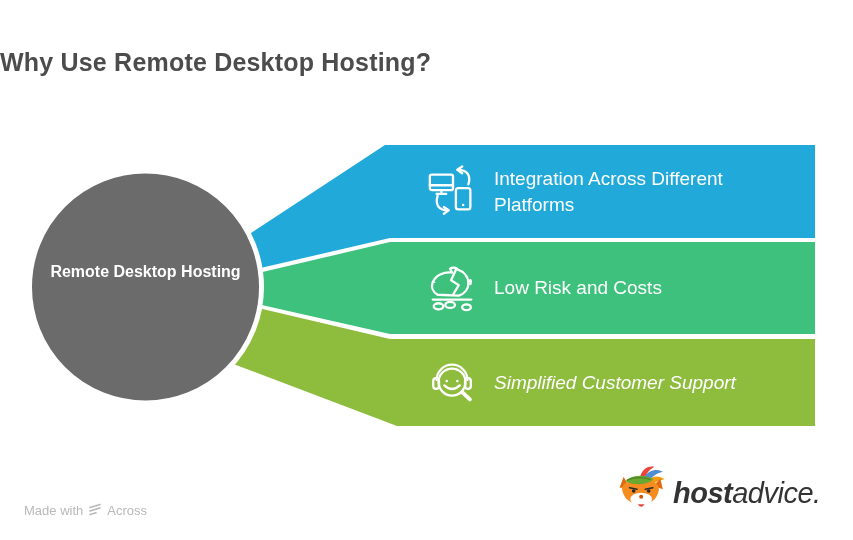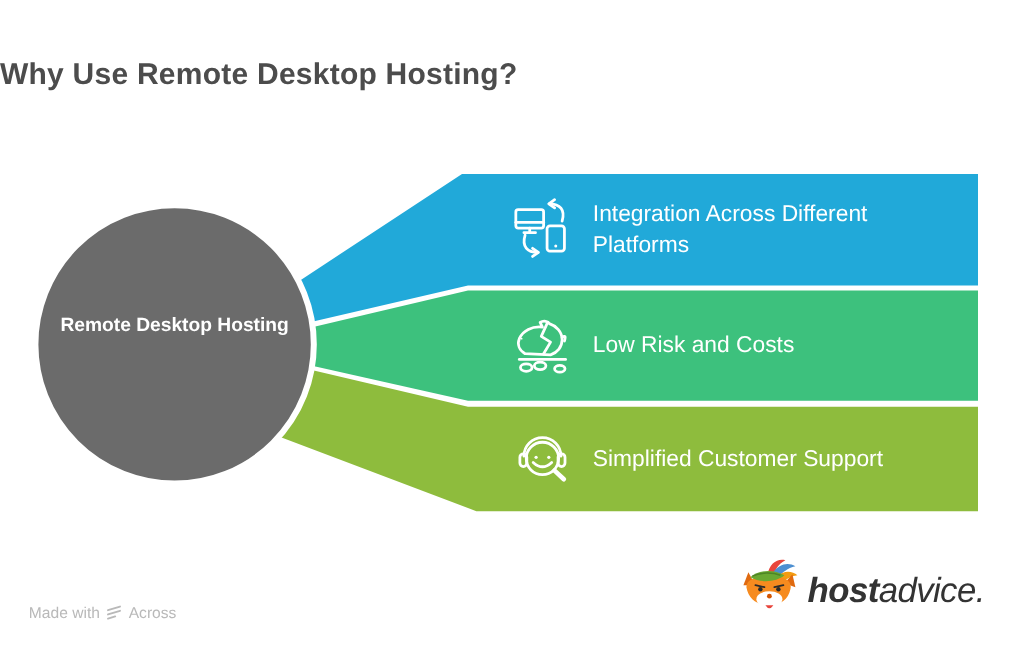--- a/index.html
+++ b/index.html
@@ -53,28 +53,28 @@
   .branch-row .icon-box { flex: 0 0 auto; width: 54px; height: 54px; }
   .branch-label {
     color: #ffffff;
     font-size: 19px;
     line-height: 26px;
     font-weight: 500;
     max-width: 290px;
   }
   .row-1 { top: 145px; height: 93px; }
   .row-2 { top: 242px; height: 92px; }
-  .row-3 { top: 339px; height: 87px; }
+  .row-3 { top: 339px; height: 87px; font-style: italic; }
 
   .made-with {
     position: absolute;
     left: 24px;
     top: 503px;
     display: flex;
-    align-items: center;
+    align-items: flex-start;
     gap: 5px;
     font-size: 13px;
     color: #b9b9b9;
   }
 
   .brand-logo {
     position: absolute;
     left: 617px;
     top: 462px;
     display: flex;

